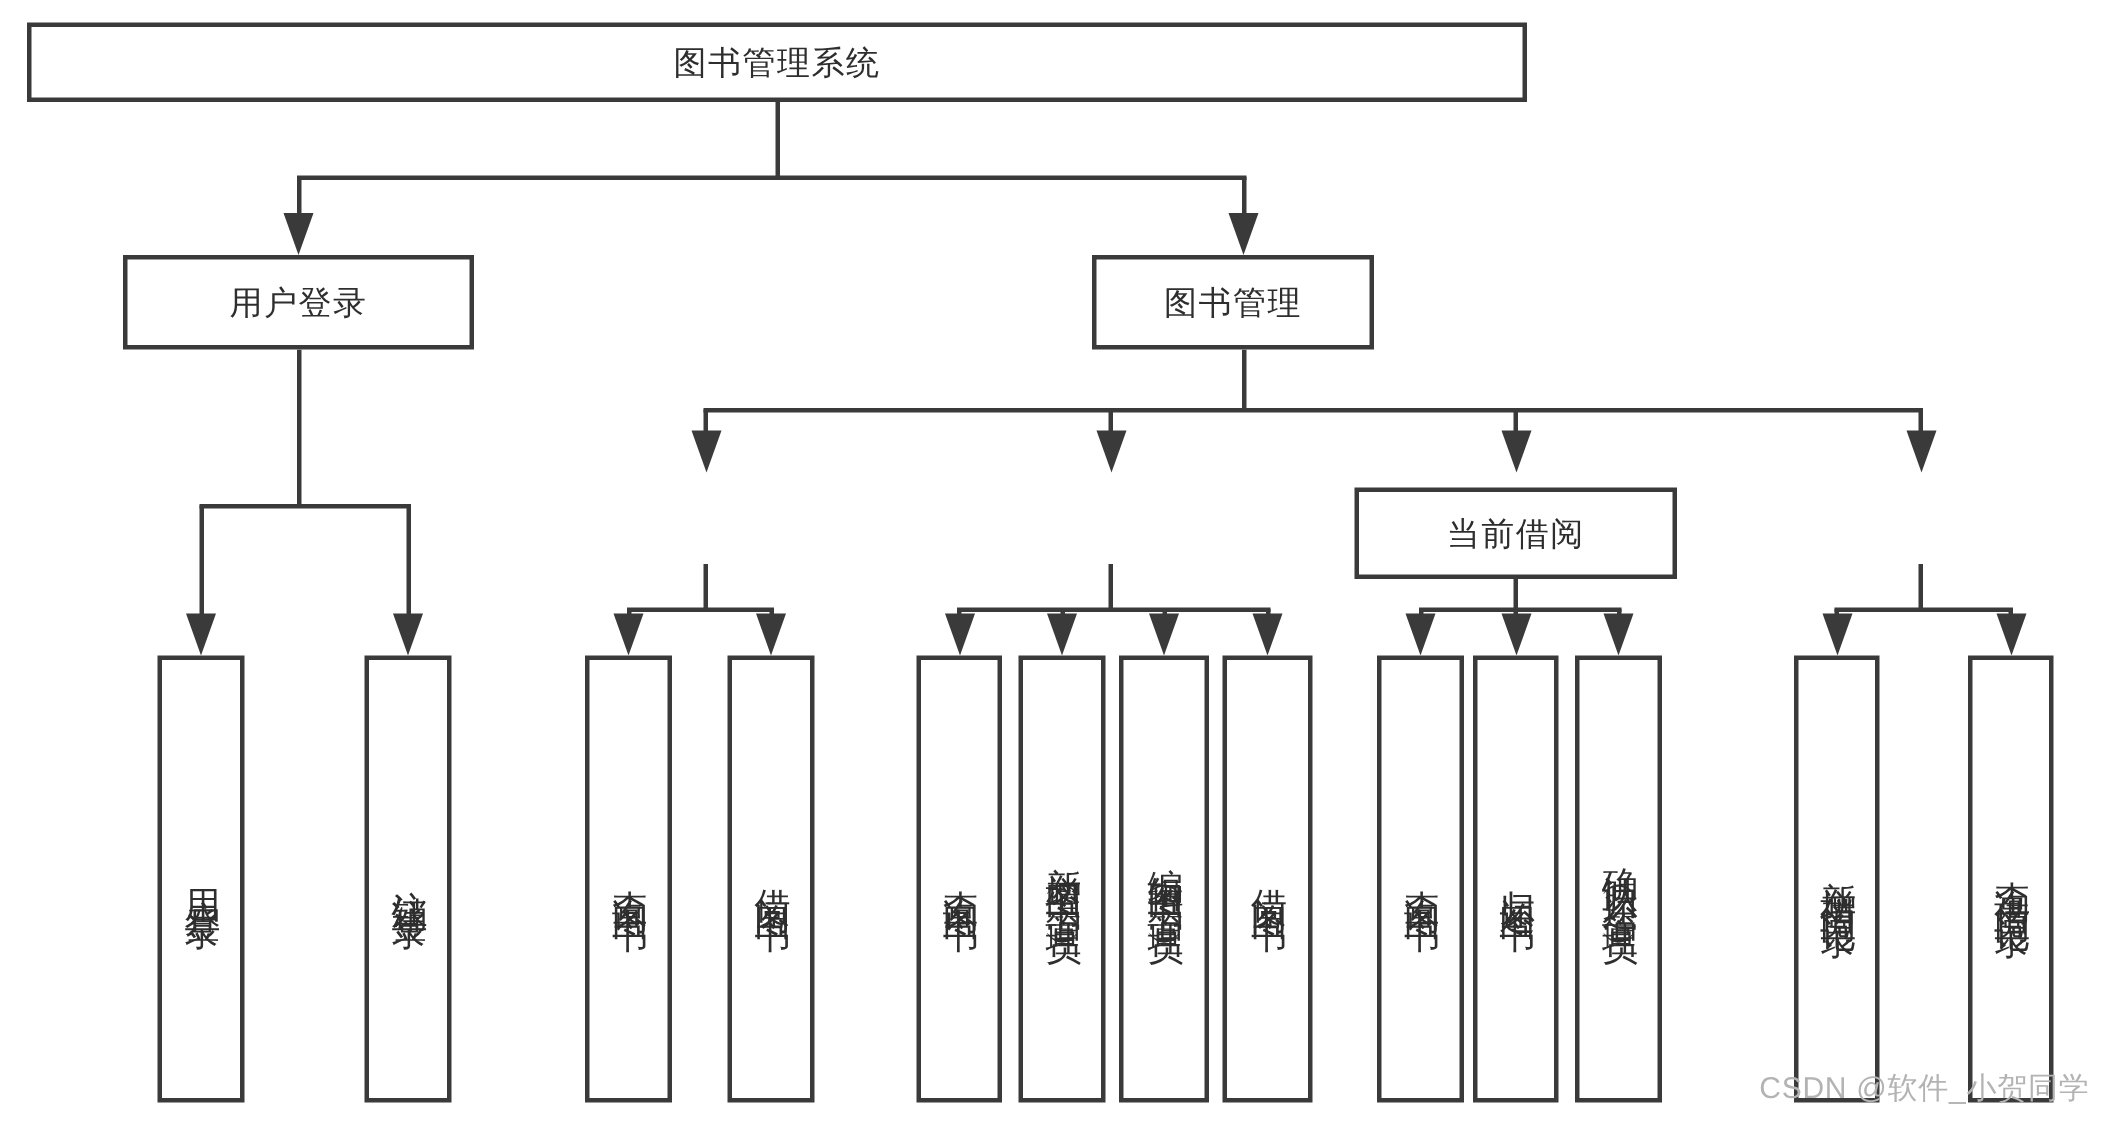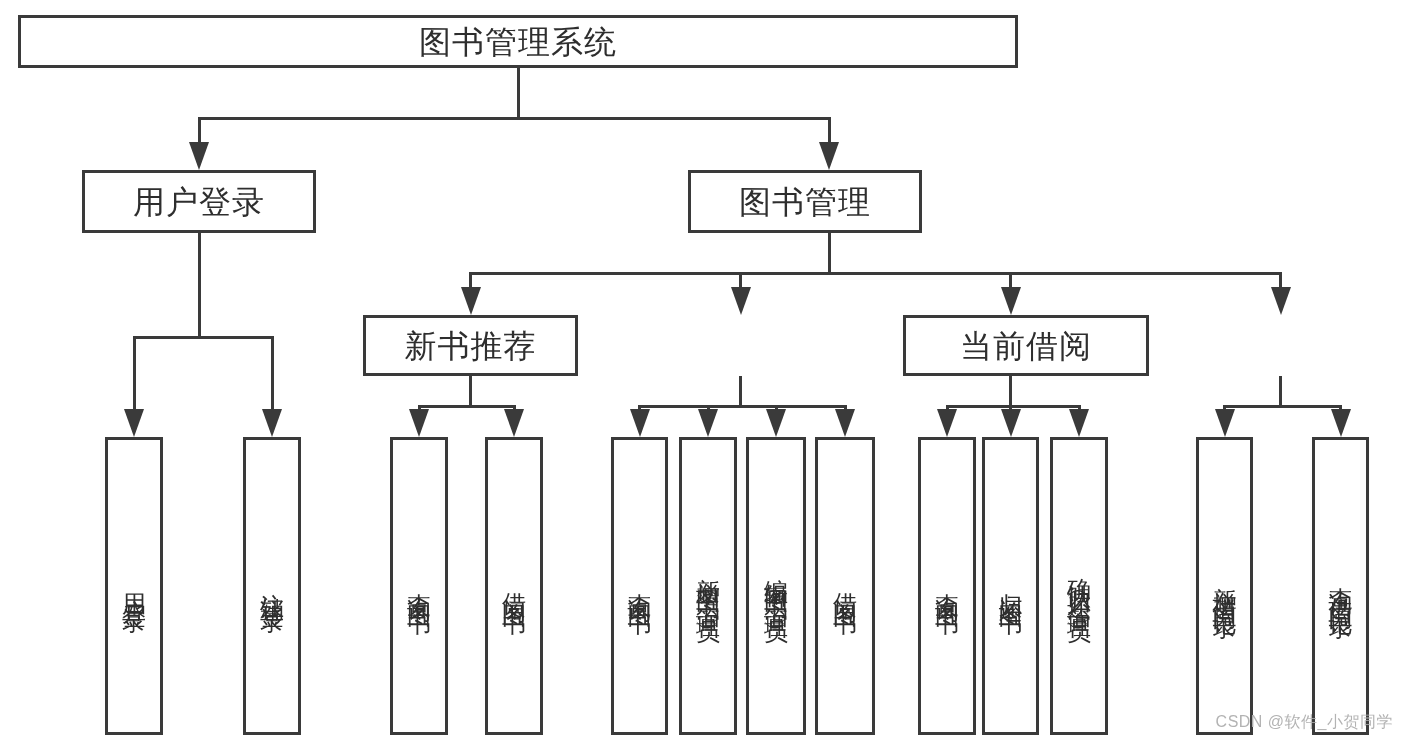--- a/index.html
+++ b/index.html
@@ -18,21 +18,21 @@
   }
   #diagram{
     position:relative;width:1405px;height:747px;
   }
   .node{
     position:absolute;box-sizing:border-box;
     background:var(--box-bg);
     border:3px solid var(--box-border);
     color:var(--text);
     display:flex;align-items:center;justify-content:center;
-    font-size:32px;line-height:1;
+    font-size:22px;line-height:1;
     z-index:2;
   }
   .node.horiz{letter-spacing:1px;}
   .node.vert{
     writing-mode:vertical-rl;
     text-orientation:mixed;
     letter-spacing:6px;
     font-size:24px;
   }
   .vline,.hline{
@@ -40,21 +40,21 @@
   }
   .arrow{
     position:absolute;width:0;height:0;z-index:1;
     border-left:10px solid transparent;
     border-right:10px solid transparent;
     border-top:28px solid var(--line);
   }
   .watermark{
     position:absolute;right:12px;top:712px;z-index:5;
     color:var(--watermark);
-    font-size:16px;letter-spacing:0.5px;
+    font-size:20px;letter-spacing:0.5px;
     white-space:nowrap;
   }
 </style>
 </head>
 <body>
 
 <div id="diagram">
     <div class="vline" style="left: 516.5px; top: 68px; width: 3px; height: 50px;"></div>
     <div class="hline" style="left: 197.5px; top: 116.5px; width: 633px; height: 3px;"></div>
     <div class="vline" style="left: 197.5px; top: 118px; width: 3px; height: 32px;"></div>
@@ -102,23 +102,22 @@
     <div class="vline" style="left: 1077.5px; top: 406px; width: 3px; height: 11px;"></div>
     <div class="arrow" style="left: 1069px; top: 409px;"></div>
     <div class="vline" style="left: 1279px; top: 376px; width: 3px; height: 30px;"></div>
     <div class="hline" style="left: 1223px; top: 404.5px; width: 119px; height: 3px;"></div>
     <div class="vline" style="left: 1223px; top: 406px; width: 3px; height: 11px;"></div>
     <div class="arrow" style="left: 1214.5px; top: 409px;"></div>
     <div class="vline" style="left: 1339px; top: 406px; width: 3px; height: 11px;"></div>
     <div class="arrow" style="left: 1330.5px; top: 409px;"></div>
     <div class="node horiz" style="left: 18px; top: 15px; width: 1000px; height: 53px;">图书管理系统</div>
     <div class="node horiz" style="left: 82px; top: 170px; width: 234px; height: 63px;">用户登录</div>
-    <div class="node horiz" style="left: 688px; top: 170px; width: 234px; height: 63px; text-align: center;">图书管理</div>
-    <div class="node horiz" style="left: 363px; top: 315px; width: 215px; height: 61px;">新书推荐</div>
-    <div class="node horiz" style="left: 903px; top: 315px; width: 246px; height: 61px;">当前借阅</div>
+    <div class="node horiz" style="left: 728px; top: 170px; width: 188px; height: 63px; text-align: center;">图书管理</div>
+    <div class="node horiz" style="left: 903px; top: 325px; width: 215px; height: 61px;">当前借阅</div>
     <div class="node vert" style="left: 105px; top: 437px; width: 58px; height: 298px;">用户登录</div>
     <div class="node vert" style="left: 243px; top: 437px; width: 58px; height: 298px;">注销登录</div>
     <div class="node vert" style="left: 390px; top: 437px; width: 58px; height: 298px;">查询图书</div>
     <div class="node vert" style="left: 485px; top: 437px; width: 58px; height: 298px;">借阅图书</div>
     <div class="node vert" style="left: 611px; top: 437px; width: 57px; height: 298px;">查询图书</div>
     <div class="node vert" style="left: 679px; top: 437px; width: 58px; height: 298px;">新增图书（管理员）</div>
     <div class="node vert" style="left: 746px; top: 437px; width: 60px; height: 298px;">编辑图书（管理员）</div>
     <div class="node vert" style="left: 815px; top: 437px; width: 60px; height: 298px;">借阅图书</div>
     <div class="node vert" style="left: 918px; top: 437px; width: 58px; height: 298px;">查询图书</div>
     <div class="node vert" style="left: 982px; top: 437px; width: 57px; height: 298px;">归还图书</div>

